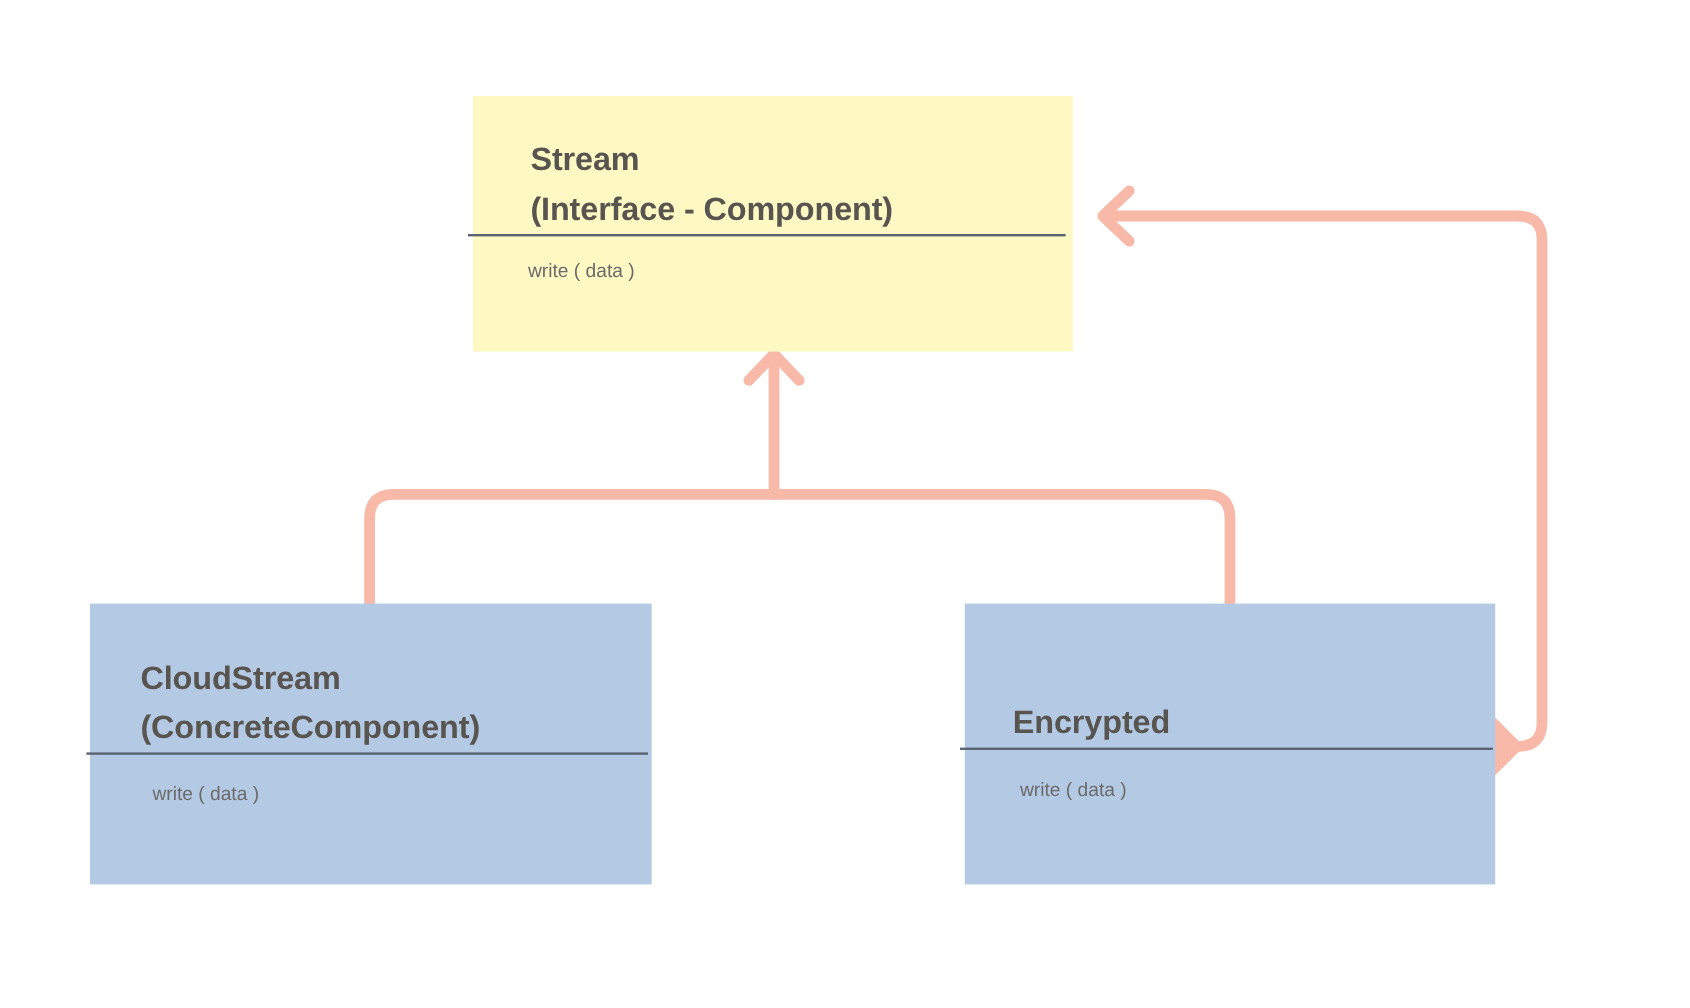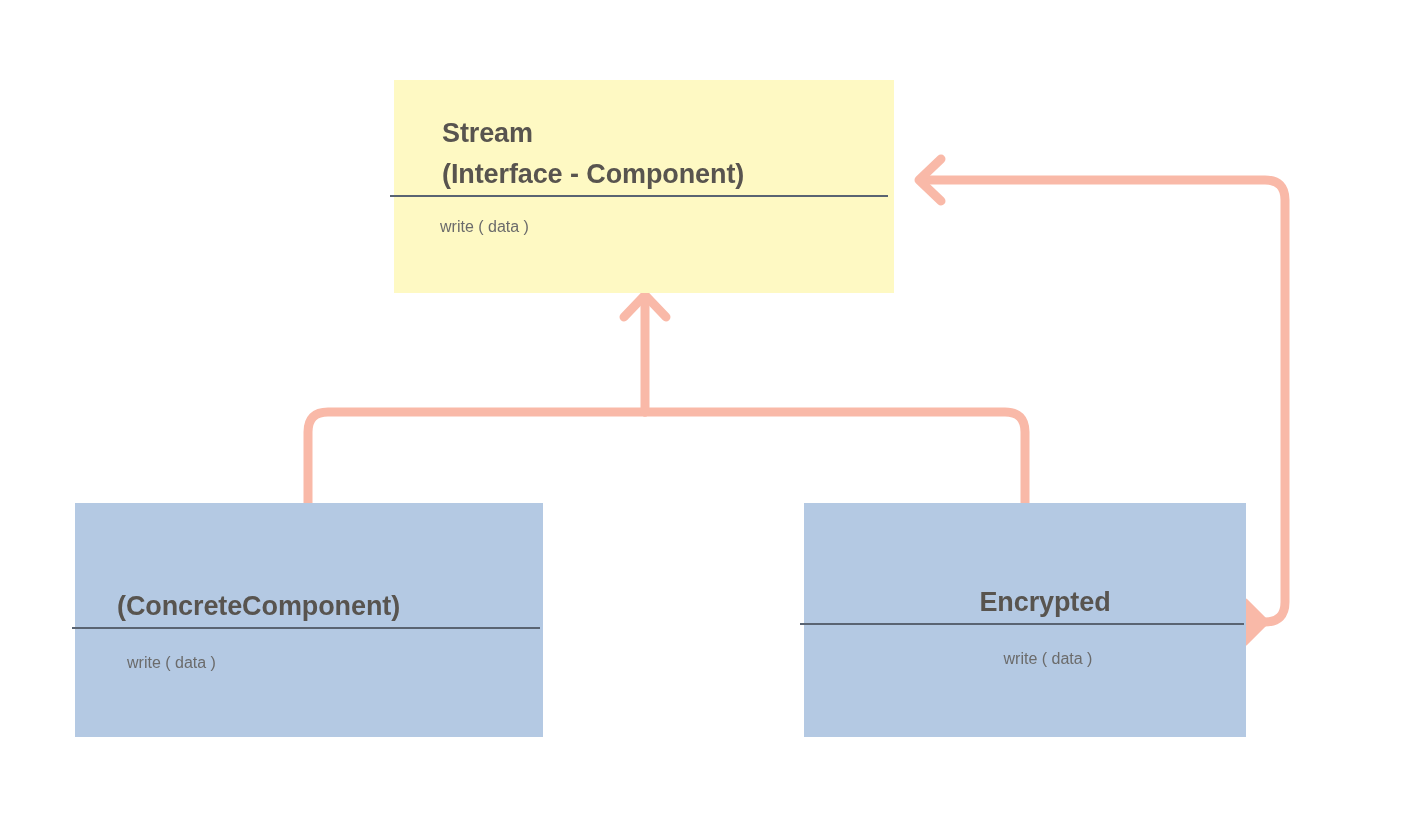--- a/index.html
+++ b/index.html
@@ -105,21 +105,20 @@
     padding: 26px 0 0 52px;
   }
 
   
   #box-encrypted {
     left: 804px;
     top: 503px;
     width: 442px;
     height: 234px;
     background: #b4c9e3;
-    text-align: center;
   }
   #box-encrypted .uml-class-header {
     height: 120px;
     padding: 0 0 0 40px;
   }
   #box-encrypted .uml-divider {
     left: -4px;
     width: 444px;
     top: 120px;
   }
@@ -160,20 +159,21 @@
       <div class="uml-class-title">(Interface - Component)</div>
       <div class="uml-divider"></div>
     </div>
     <div class="uml-class-body">
       <div class="uml-method">write ( data )</div>
     </div>
   </div>
 
   <div class="uml-class" id="box-cloudstream">
     <div class="uml-class-header">
+      <div class="uml-class-title">CloudStream</div>
       <div class="uml-class-title">(ConcreteComponent)</div>
       <div class="uml-divider"></div>
     </div>
     <div class="uml-class-body">
       <div class="uml-method">write ( data )</div>
     </div>
   </div>
 
   <div class="uml-class" id="box-encrypted">
     <div class="uml-class-header">

